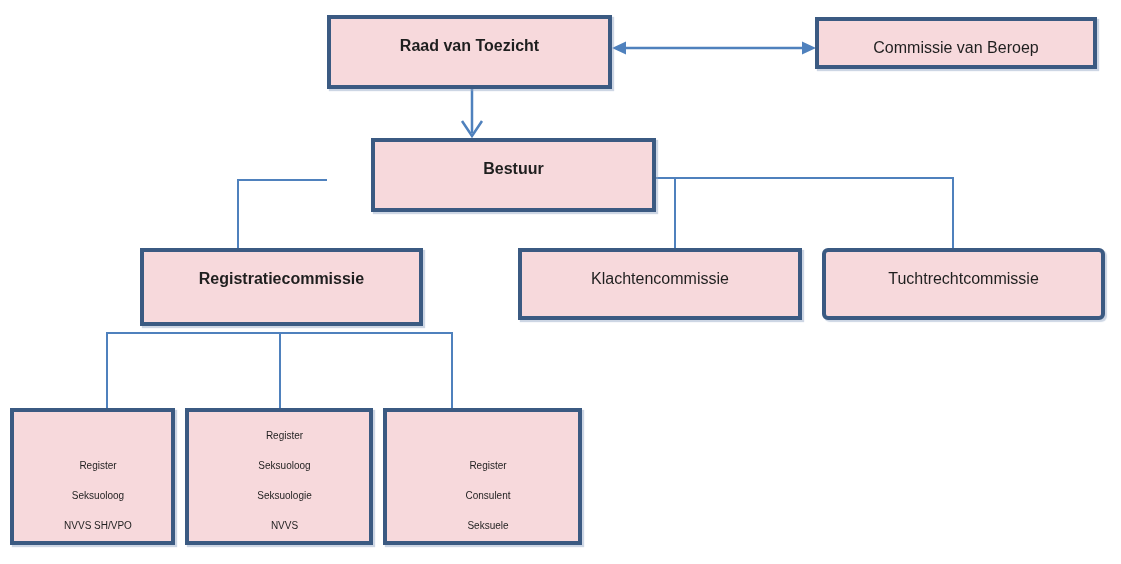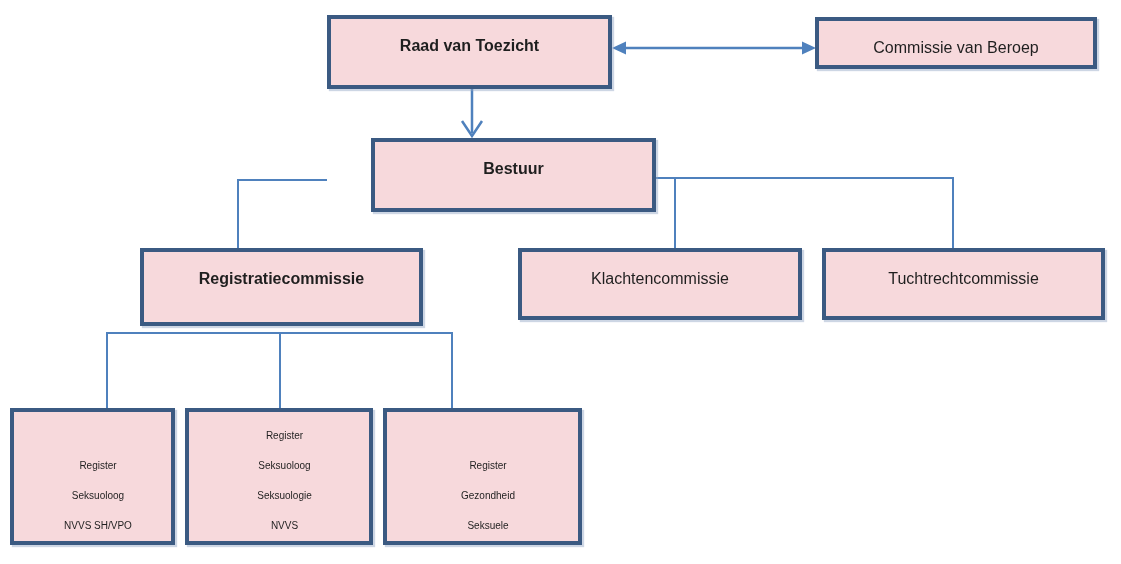--- a/index.html
+++ b/index.html
@@ -28,21 +28,21 @@
   .node.single { justify-content: flex-start; padding-top: 17px; }
   .node.multi  { justify-content: flex-end; font-size: 10px; line-height: 30px; padding-left: 11px; }
   .node.bold   { font-weight: 700; }
 
   
   #node-raad        { left: 327px; top: 15px;  width: 285px; height: 74px; }
   #node-beroep      { left: 815px; top: 17px;  width: 282px; height: 52px; }
   #node-bestuur     { left: 327px; top: 138px; width: 285px; height: 74px; margin-left: 44px; }
   #node-registratie { left: 140px; top: 248px; width: 283px; height: 78px; }
   #node-klachten    { left: 518px; top: 248px; width: 284px; height: 72px; }
-  #node-tucht       { left: 822px; top: 248px; width: 283px; height: 72px; }
+  #node-tucht       { left: 822px; top: 248px; width: 283px; height: 72px; border-radius: 6px; }
   #node-reg-a       { left: 10px;  top: 408px; width: 165px; height: 137px; }
   #node-reg-b       { left: 185px; top: 408px; width: 188px; height: 137px; }
   #node-reg-c       { left: 383px; top: 408px; width: 199px; height: 137px; }
 
   .conn { position: absolute; background: #4f81bd; }
   
   #conn-left-h  { left: 238px; top: 179px; width: 89px;  height: 2px; }
   #conn-left-v  { left: 237px; top: 179px; width: 2px;   height: 69px; }
   
   #conn-right-h  { left: 612px; top: 177px; width: 342px; height: 2px; }
@@ -116,17 +116,17 @@
 
   <div class="node multi" id="node-reg-b">
     <div>Register</div>
     <div>Seksuoloog</div>
     <div>Seksuologie</div>
     <div>NVVS</div>
   </div>
 
   <div class="node multi" id="node-reg-c">
     <div>Register</div>
-    <div>Gezondheid</div>
+    <div>Consulent</div>
     <div>Seksuele</div>
   </div>
 
 </div>
 
 </body></html>

